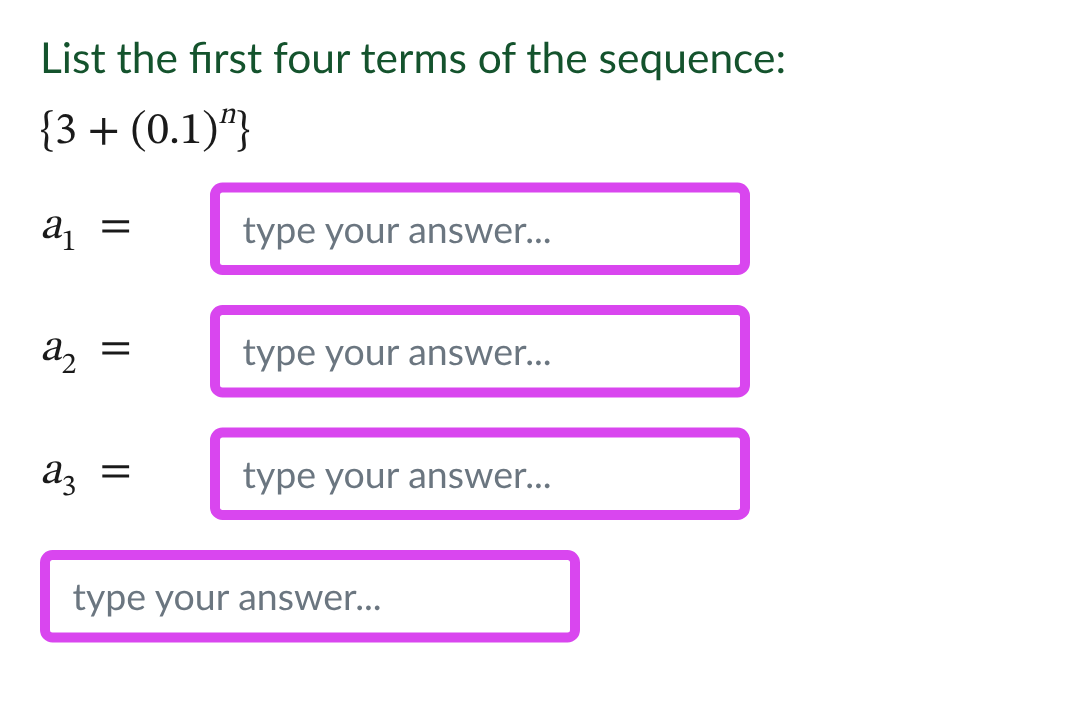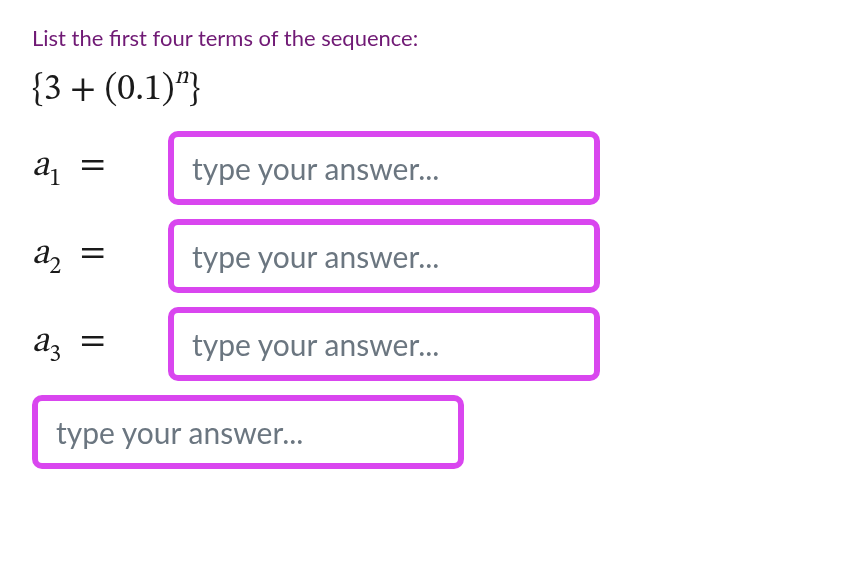--- a/index.html
+++ b/index.html
@@ -9,44 +9,44 @@
     }
     body {
       font-family: 'Lato', 'Helvetica Neue', Arial, sans-serif;
       background: #ffffff;
       padding: 24px 32px;
       width: 866px;
       height: 562px;
       color: #3a4750;
     }
     .question-text {
-      font-size: 22px;
+      font-size: 34px;
       font-weight: 400;
-      color: #701a75;
+      color: #14532d;
       line-height: 1.3;
       margin-bottom: 4px;
     }
     .formula {
       font-family: 'STIX Two Math', 'Cambria Math', 'Times New Roman', serif;
       font-size: 36px;
       color: #1a1a1a;
       margin-bottom: 18px;
       margin-top: 12px;
     }
     .formula .sup {
       font-style: italic;
       font-size: 24px;
       vertical-align: super;
       position: relative;
       top: -3px;
     }
     .rows {
       display: flex;
       flex-direction: column;
-      gap: 14px;
+      gap: 24px;
       justify-content: space-between;
     }
     .answer-row {
       display: flex;
       align-items: center;
       gap: 16px;
     }
     .term-label {
       font-family: 'STIX Two Math', 'Cambria Math', 'Times New Roman', serif;
       font-size: 36px;
@@ -64,21 +64,21 @@
       position: relative;
       top: 2px;
     }
     .term-label .eq {
       margin-left: 10px;
     }
     .answer-input {
       flex: 0 0 auto;
       width: 432px;
       height: 74px;
-      border: 6px solid #d946ef;
+      border: 8px solid #d946ef;
       border-radius: 10px;
       font-size: 30px;
       font-weight: 400;
       font-family: 'Lato', 'Helvetica Neue', Arial, sans-serif;
       color: #3a4750;
       padding: 0 18px;
       outline: none;
       background: #ffffff;
     }
     .answer-input::placeholder {

